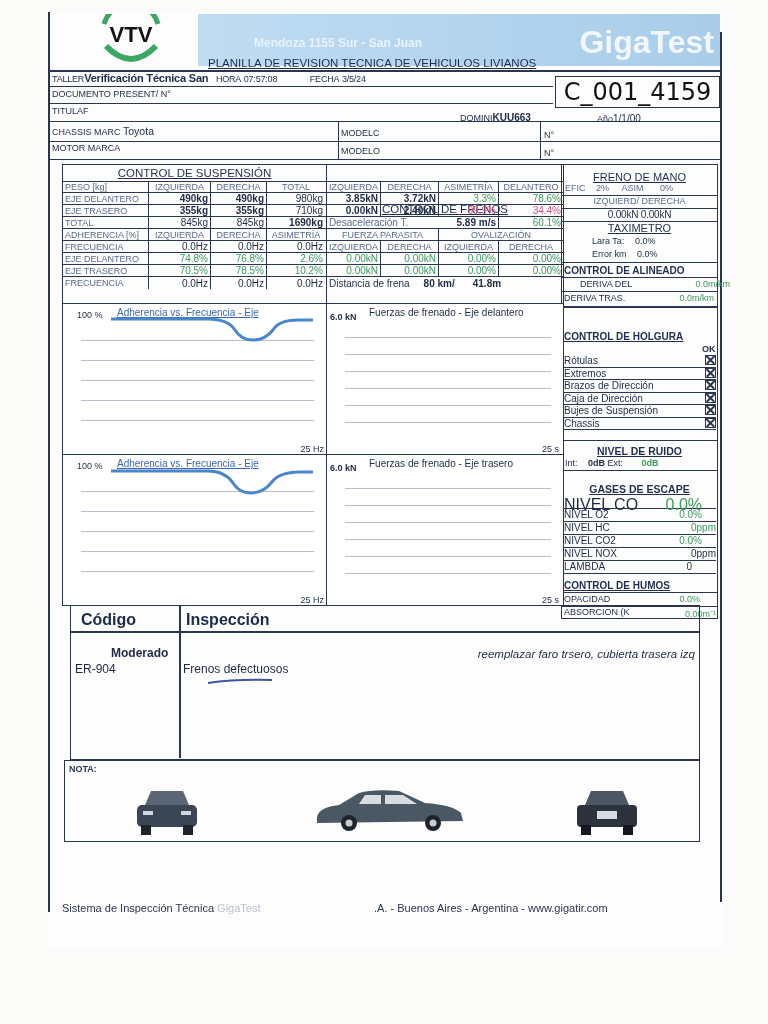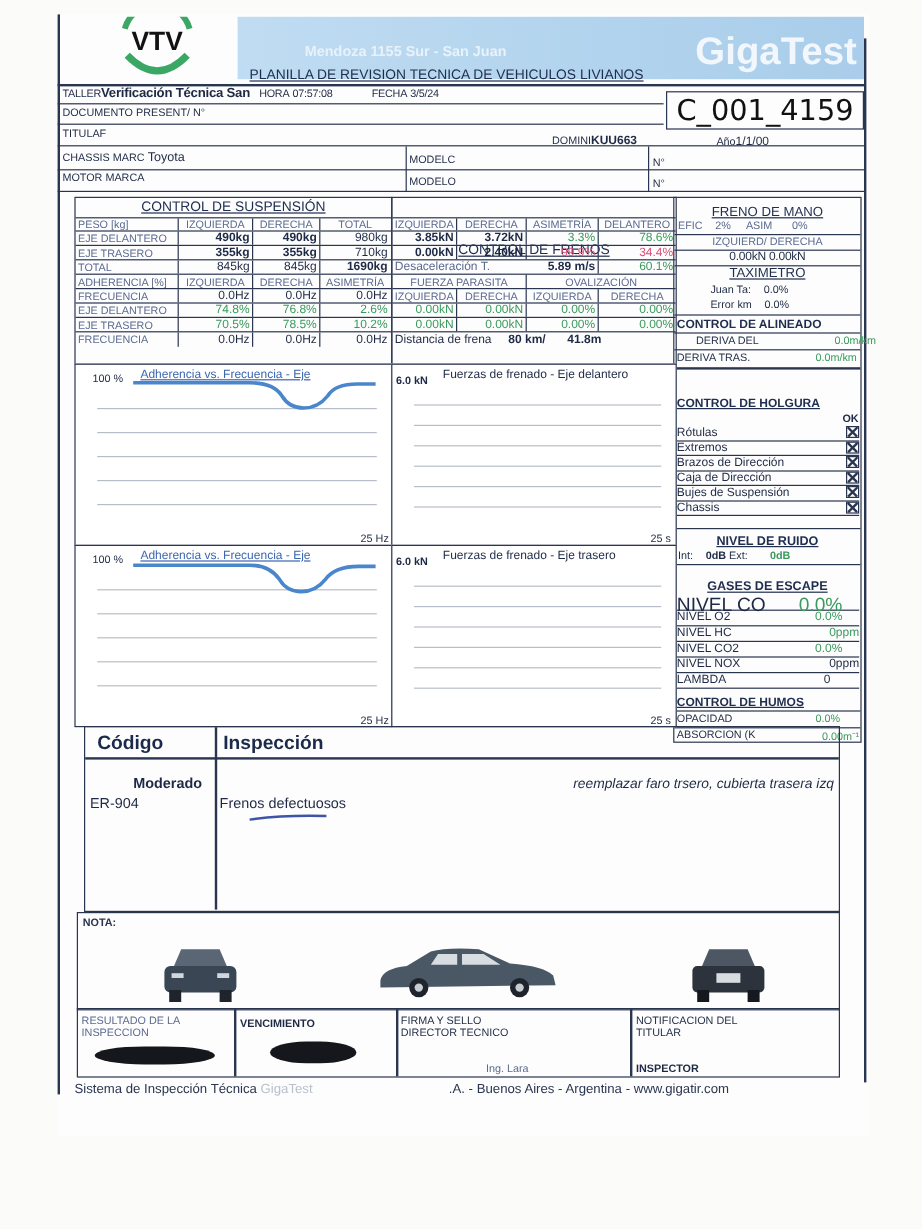--- a/index.html
+++ b/index.html
@@ -210,21 +210,21 @@
     <div class="abs hdr" style="left:3px;top:18px;white-space:nowrap;">
       <span>EFIC</span> <span style="margin-left:8px;">2%</span>
       <span style="margin-left:10px;">ASIM</span> <span style="margin-left:14px;">0%</span>
     </div>
     <div class="line" style="left:0;top:30px;width:155px;height:1px;"></div>
     <div class="abs hdr" style="left:0;right:0;top:31px;text-align:center;">IZQUIERD/ DERECHA</div>
     <div class="line" style="left:0;top:43px;width:155px;height:1px;"></div>
     <div class="abs sm" style="left:0;right:0;top:44px;text-align:center;">0.00kN  0.00kN</div>
     <div class="line" style="left:0;top:56px;width:155px;height:1px;"></div>
     <div class="abs ink" style="left:0;right:0;top:57px;text-align:center;font-size:11px;text-decoration:underline;">TAXIMETRO</div>
-    <div class="abs xs" style="left:30px;top:71px;white-space:nowrap;"><span>Juan Ta:</span> <span style="margin-left:8px;">0.0%</span></div>
+    <div class="abs xs" style="left:30px;top:71px;white-space:nowrap;"><span>Lara Ta:</span> <span style="margin-left:8px;">0.0%</span></div>
     <div class="abs xs" style="left:30px;top:84px;white-space:nowrap;"><span>Error km</span> <span style="margin-left:8px;">0.0%</span></div>
     <div class="line" style="left:0;top:97px;width:155px;height:1px;"></div>
     <div class="abs ink b" style="left:2px;top:100px;font-size:10px;white-space:nowrap;">CONTROL DE ALINEADO</div>
     <div class="line" style="left:0;top:112px;width:155px;height:1px;"></div>
     <div class="abs xs" style="left:2px;top:114px;width:150px;display:flex;justify-content:space-between;padding-left:16px;">
         <span>DERIVA DEL</span>
         <span class="green">0.0m/km</span>
       </div>
     <div class="line" style="left:0;top:126px;width:155px;height:1px;"></div>
     <div class="abs xs" style="left:2px;top:128px;width:150px;display:flex;justify-content:space-between;">
@@ -393,31 +393,18 @@
     </svg>
     <svg class="abs" style="left:506px;top:24px;" width="72" height="52">
       <rect x="6" y="20" width="60" height="22" rx="4" fill="#2c333c"></rect>
         <path d="M14 20 L20 6 L52 6 L58 20 Z" fill="#4d5763"></path>
         <rect x="10" y="40" width="10" height="10" fill="#15191f"></rect>
         <rect x="52" y="40" width="10" height="10" fill="#15191f"></rect>
         <rect x="26" y="26" width="20" height="8" fill="#d7dce0"></rect>
     </svg>
   </div>
 
-  <div class="box" style="left:16px;top:828px;width:636px;height:58px;">
-    <div class="line" style="left:130px;top:0;width:1.5px;height:56px;"></div>
-    <div class="line" style="left:265px;top:0;width:1.5px;height:56px;"></div>
-    <div class="line" style="left:460px;top:0;width:1.5px;height:56px;"></div>
-    <div class="abs" style="left:3px;top:4px;width:110px;font-size:9px;color:#5a6a90;line-height:10px;">RESULTADO DE LA INSPECCION</div>
-    <div class="redact" style="left:14px;top:31px;width:100px;height:15px;"></div>
-    <div class="abs b" style="left:135px;top:7px;font-size:9px;">VENCIMIENTO</div>
-    <div class="redact" style="left:160px;top:27px;width:72px;height:18px;"></div>
-    <div class="abs" style="left:269px;top:4px;width:110px;font-size:9px;line-height:10px;">FIRMA Y SELLO DIRECTOR TECNICO</div>
-    <div class="abs" style="left:340px;top:44px;font-size:9px;color:#5a6a90;">Ing. Lara</div>
-    <div class="abs" style="left:465px;top:4px;width:90px;font-size:9px;line-height:10px;">NOTIFICACION DEL TITULAR</div>
-    <div class="abs b" style="left:465px;top:44px;font-size:9px;">INSPECTOR</div>
-  </div>
 
   <div class="abs" style="left:14px;top:890px;font-size:11px;white-space:nowrap;color:#2a3550;">
     <span>Sistema de Inspección Técnica</span> <span style="color:#b9c1cc;">GigaTest</span>
   </div>
   <div class="abs" style="left:326px;top:890px;font-size:11px;white-space:nowrap;color:#2a3550;">.A.  - Buenos Aires - Argentina - www.gigatir.com</div>
 </div>
 
 </body></html>

